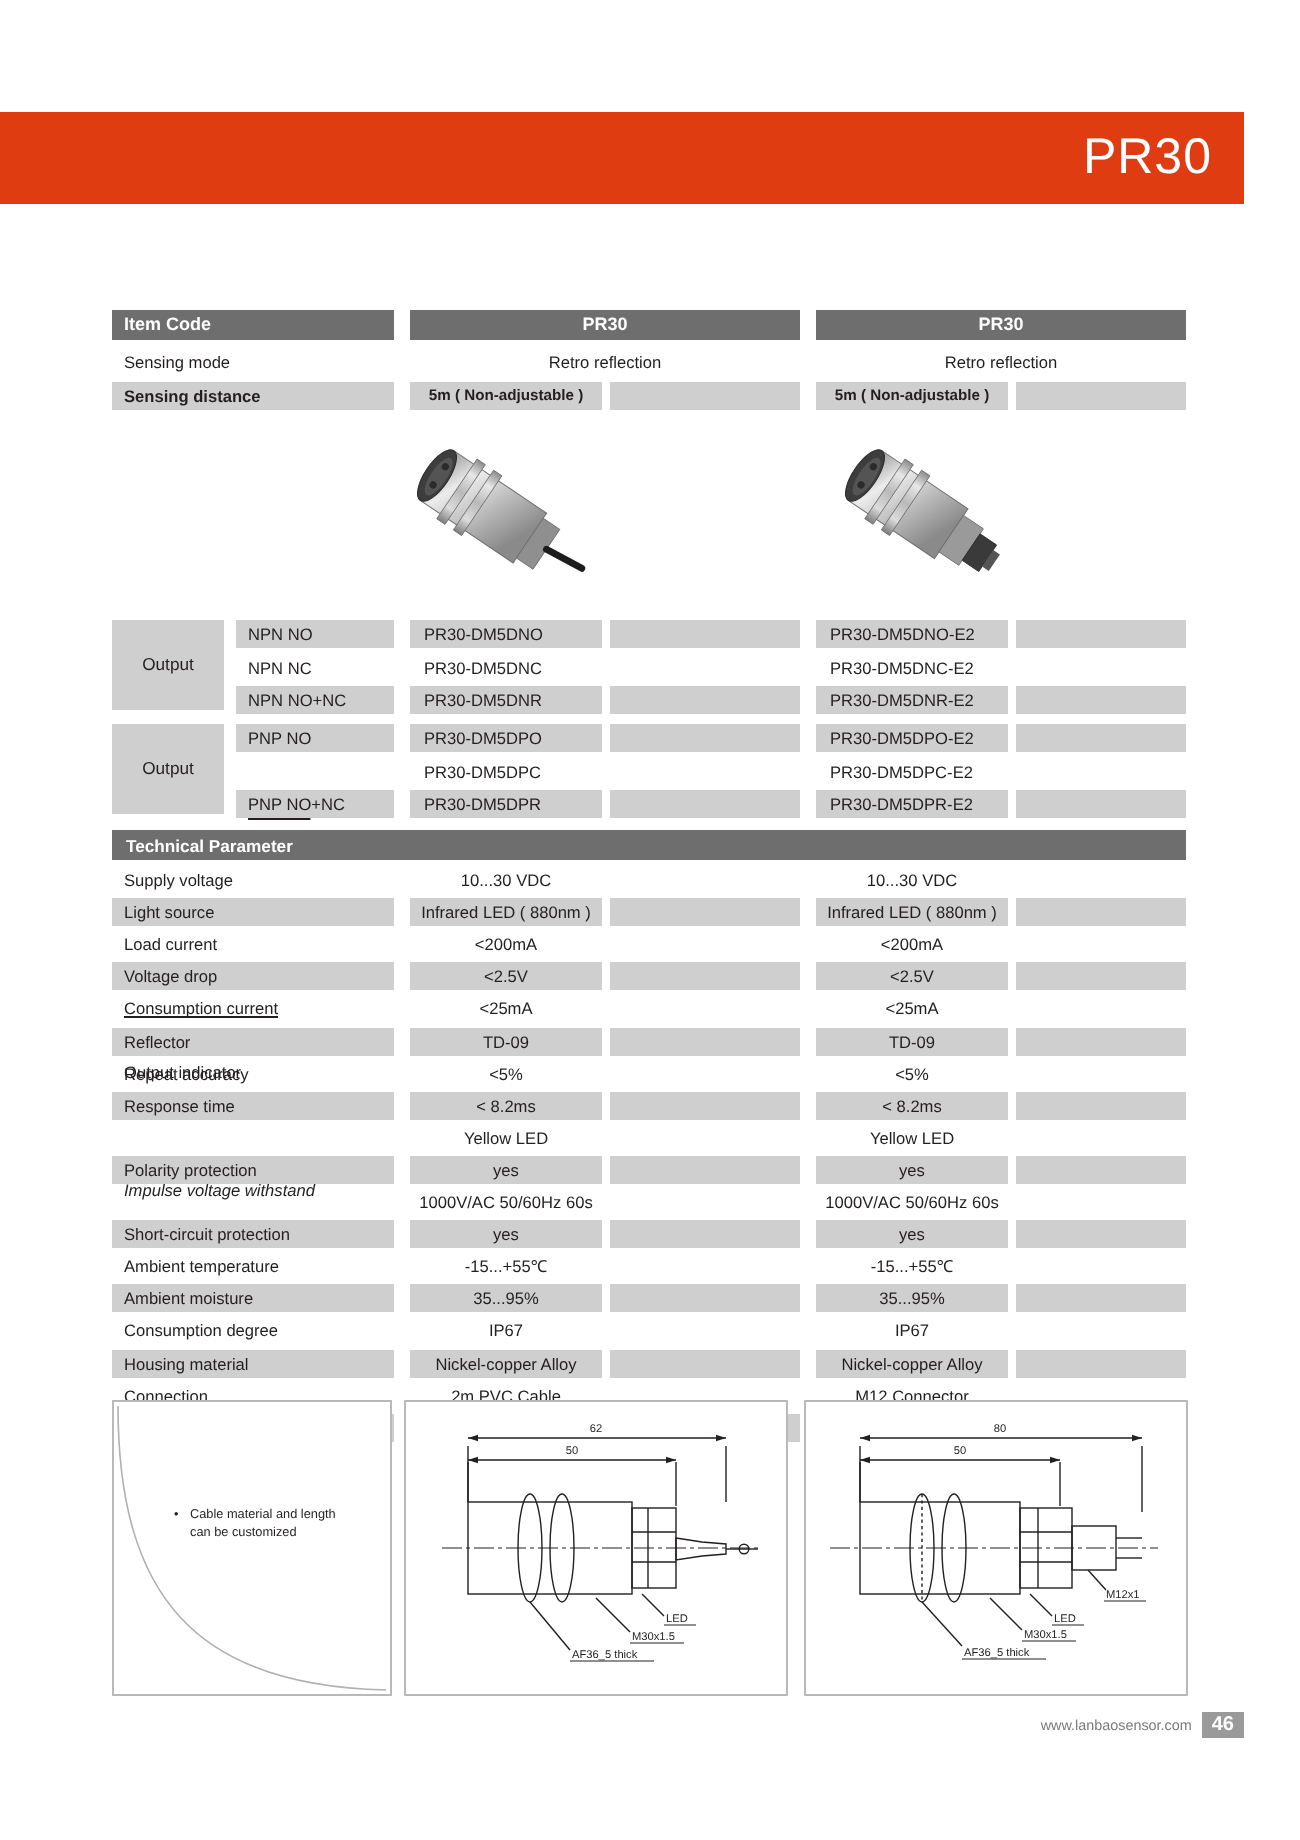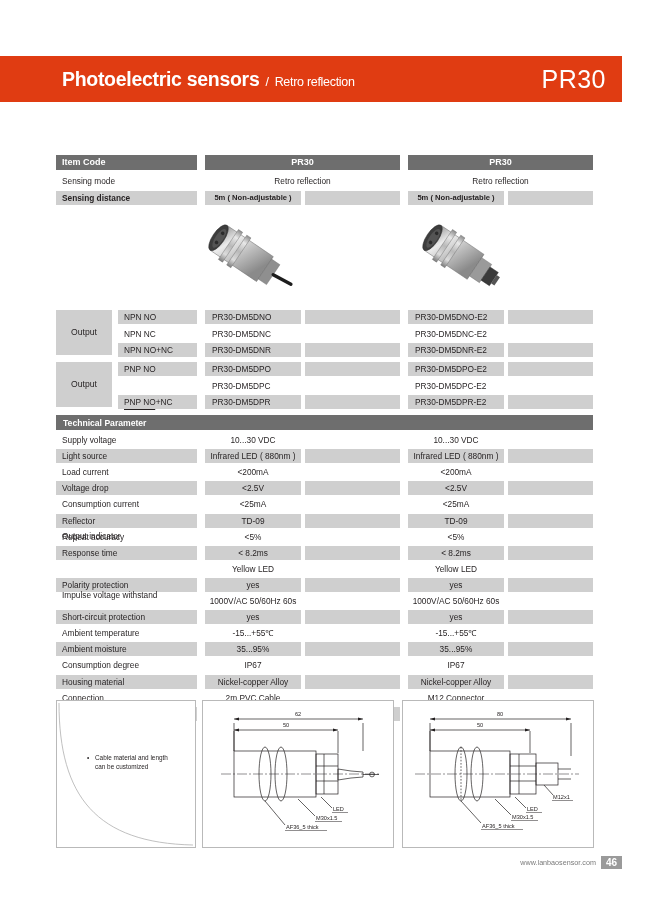--- a/index.html
+++ b/index.html
@@ -89,23 +89,20 @@
     background: #9a9a9a; color: #fff; font-size: 10px; font-weight: bold;
     padding: 1px 5px;
   }
 </style>
 </head>
 <body>
 
 <div class="page">
 
   <div class="hdr-red">
-    <div class="title">
-      <span>Photoelectric sensors</span><span class="subtitle">/</span><span class="subtitle">Retro reflection</span>
-    </div>
     <div class="model">PR30</div>
   </div>
 
   <div class="tbl" style="top:0">
 
     <div class="band dark" style="left:0;   top:155px; width:141px; height:15px;"></div>
     <div class="band dark" style="left:149px;top:155px; width:195px; height:15px;"></div>
     <div class="band dark" style="left:352px;top:155px; width:185px; height:15px;"></div>
     <div class="cell-txt c-label bold white" style="top:155px; line-height:15px; font-size:9px;">Item Code</div>
     <div class="cell-txt center bold white" style="left:149px; top:155px; width:195px; line-height:15px; font-size:9px;">PR30</div>
@@ -243,21 +240,21 @@
         <div class="cell-txt center" style="left: 149px; top: 465.2px; width: 96px;">&lt;200mA</div>
         <div class="cell-txt center" style="left: 352px; top: 465.2px; width: 96px;">&lt;200mA</div>
         <div class="band" style="left: 0px; top: 481.3px; width: 141px;"></div>
         <div class="band" style="left: 149px; top: 481.3px; width: 96px;"></div>
         <div class="band" style="left: 249px; top: 481.3px; width: 95px;"></div>
         <div class="band" style="left: 352px; top: 481.3px; width: 96px;"></div>
         <div class="band" style="left: 452px; top: 481.3px; width: 85px;"></div>
         <div class="cell-txt c-label" style="top: 481.3px;">Voltage drop</div>
         <div class="cell-txt center" style="left: 149px; top: 481.3px; width: 96px;">&lt;2.5V</div>
         <div class="cell-txt center" style="left: 352px; top: 481.3px; width: 96px;">&lt;2.5V</div>
-        <div class="cell-txt c-label" style="top: 497.4px;">Consumption current</div>
+        <div class="cell-txt c-label" style="top: 497.4px; text-decoration: underline;">Consumption current</div>
         <div class="cell-txt center" style="left: 149px; top: 497.4px; width: 96px;">&lt;25mA</div>
         <div class="cell-txt center" style="left: 352px; top: 497.4px; width: 96px;">&lt;25mA</div>
         <div class="band" style="left: 0px; top: 513.5px; width: 141px;"></div>
         <div class="band" style="left: 149px; top: 513.5px; width: 96px;"></div>
         <div class="band" style="left: 249px; top: 513.5px; width: 95px;"></div>
         <div class="band" style="left: 352px; top: 513.5px; width: 96px;"></div>
         <div class="band" style="left: 452px; top: 513.5px; width: 85px;"></div>
         <div class="cell-txt c-label" style="top: 513.5px;">Reflector</div>
         <div class="cell-txt center" style="left: 149px; top: 513.5px; width: 96px;">TD-09</div>
         <div class="cell-txt center" style="left: 352px; top: 513.5px; width: 96px;">TD-09</div>
@@ -276,21 +273,21 @@
         <div class="cell-txt center" style="left: 149px; top: 561.8px; width: 96px;">Yellow  LED</div>
         <div class="cell-txt center" style="left: 352px; top: 561.8px; width: 96px;">Yellow  LED</div>
         <div class="band" style="left: 0px; top: 577.9px; width: 141px;"></div>
         <div class="band" style="left: 149px; top: 577.9px; width: 96px;"></div>
         <div class="band" style="left: 249px; top: 577.9px; width: 95px;"></div>
         <div class="band" style="left: 352px; top: 577.9px; width: 96px;"></div>
         <div class="band" style="left: 452px; top: 577.9px; width: 85px;"></div>
         <div class="cell-txt c-label" style="top: 577.9px;">Polarity protection</div>
         <div class="cell-txt center" style="left: 149px; top: 577.9px; width: 96px;">yes</div>
         <div class="cell-txt center" style="left: 352px; top: 577.9px; width: 96px;">yes</div>
-        <div class="cell-txt c-label" style="top: 588px;">Impulse voltage withstand</div>
+        <div class="cell-txt c-label" style="top: 588px; font-style: italic;">Impulse voltage withstand</div>
         <div class="cell-txt center" style="left: 149px; top: 594px; width: 96px;">1000V/AC 50/60Hz 60s</div>
         <div class="cell-txt center" style="left: 352px; top: 594px; width: 96px;">1000V/AC 50/60Hz 60s</div>
         <div class="band" style="left: 0px; top: 610.1px; width: 141px;"></div>
         <div class="band" style="left: 149px; top: 610.1px; width: 96px;"></div>
         <div class="band" style="left: 249px; top: 610.1px; width: 95px;"></div>
         <div class="band" style="left: 352px; top: 610.1px; width: 96px;"></div>
         <div class="band" style="left: 452px; top: 610.1px; width: 85px;"></div>
         <div class="cell-txt c-label" style="top: 610.1px;">Short-circuit protection</div>
         <div class="cell-txt center" style="left: 149px; top: 610.1px; width: 96px;">yes</div>
         <div class="cell-txt center" style="left: 352px; top: 610.1px; width: 96px;">yes</div>

